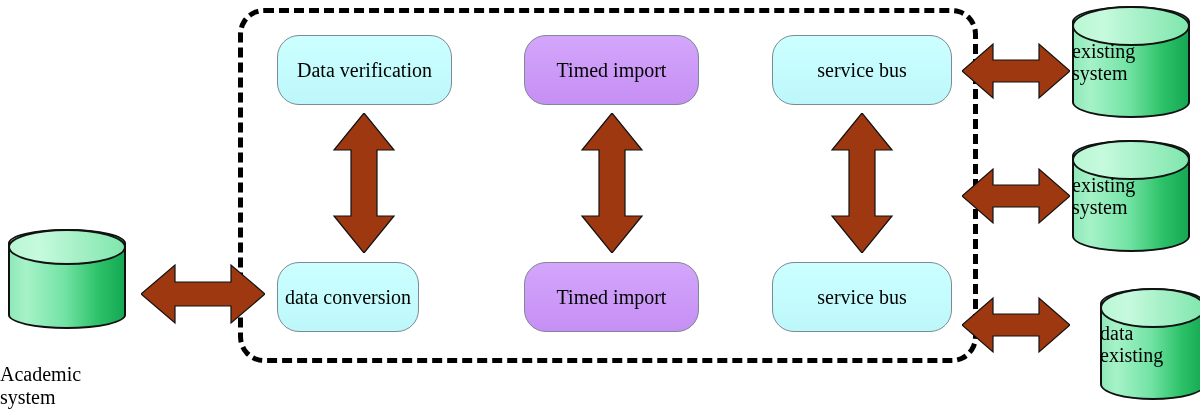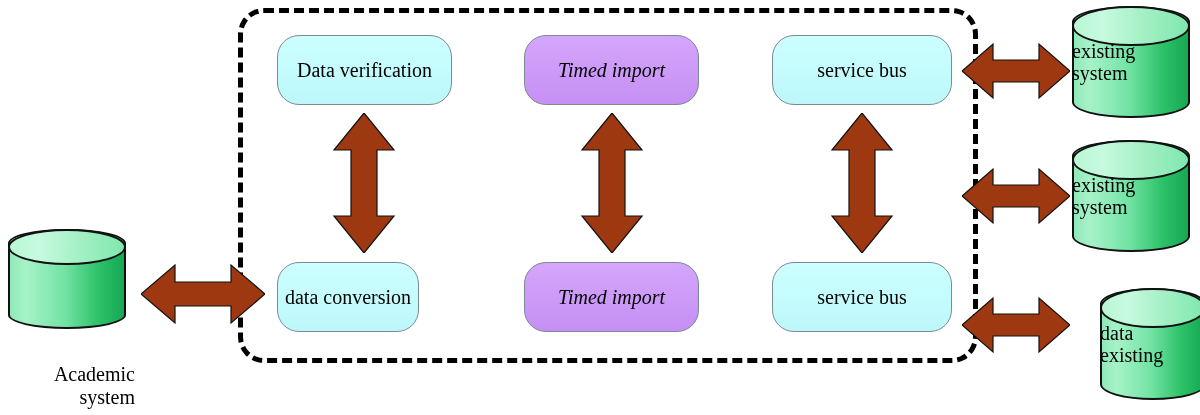--- a/index.html
+++ b/index.html
@@ -44,21 +44,20 @@
     line-height: 1.1;
     white-space: nowrap;
   }
   .proc-cyan {
     background: #c9feff;
     background-image: linear-gradient(180deg,#ccffff 0%, #c3fbfd 60%, #bdf7fa 100%);
   }
   .proc-purple {
     background: #cc99ff;
     background-image: linear-gradient(180deg,#d4a6fb 0%, #cb98f7 60%, #c68ff4 100%);
-    font-style: italic;
   }
 
   
   .cyl {
     position: absolute;
   }
   .cyl .cyl-body {
     position: absolute;
     left: 0;
     top: 0;
@@ -87,21 +86,21 @@
     left: 0;
     width: 100%;
     font-size: 20px;
     color: #000000;
     line-height: 1.12;
     z-index: 3;
   }
 
   .ext-label {
     position: absolute;
-    text-align: right;
+    text-align: left;
     font-size: 20px;
     color: #000000;
     line-height: 1.15;
   }
 
   
   .arrow {
     position: absolute;
   }
   .arrow svg { display: block; width: 100%; height: 100%; }

